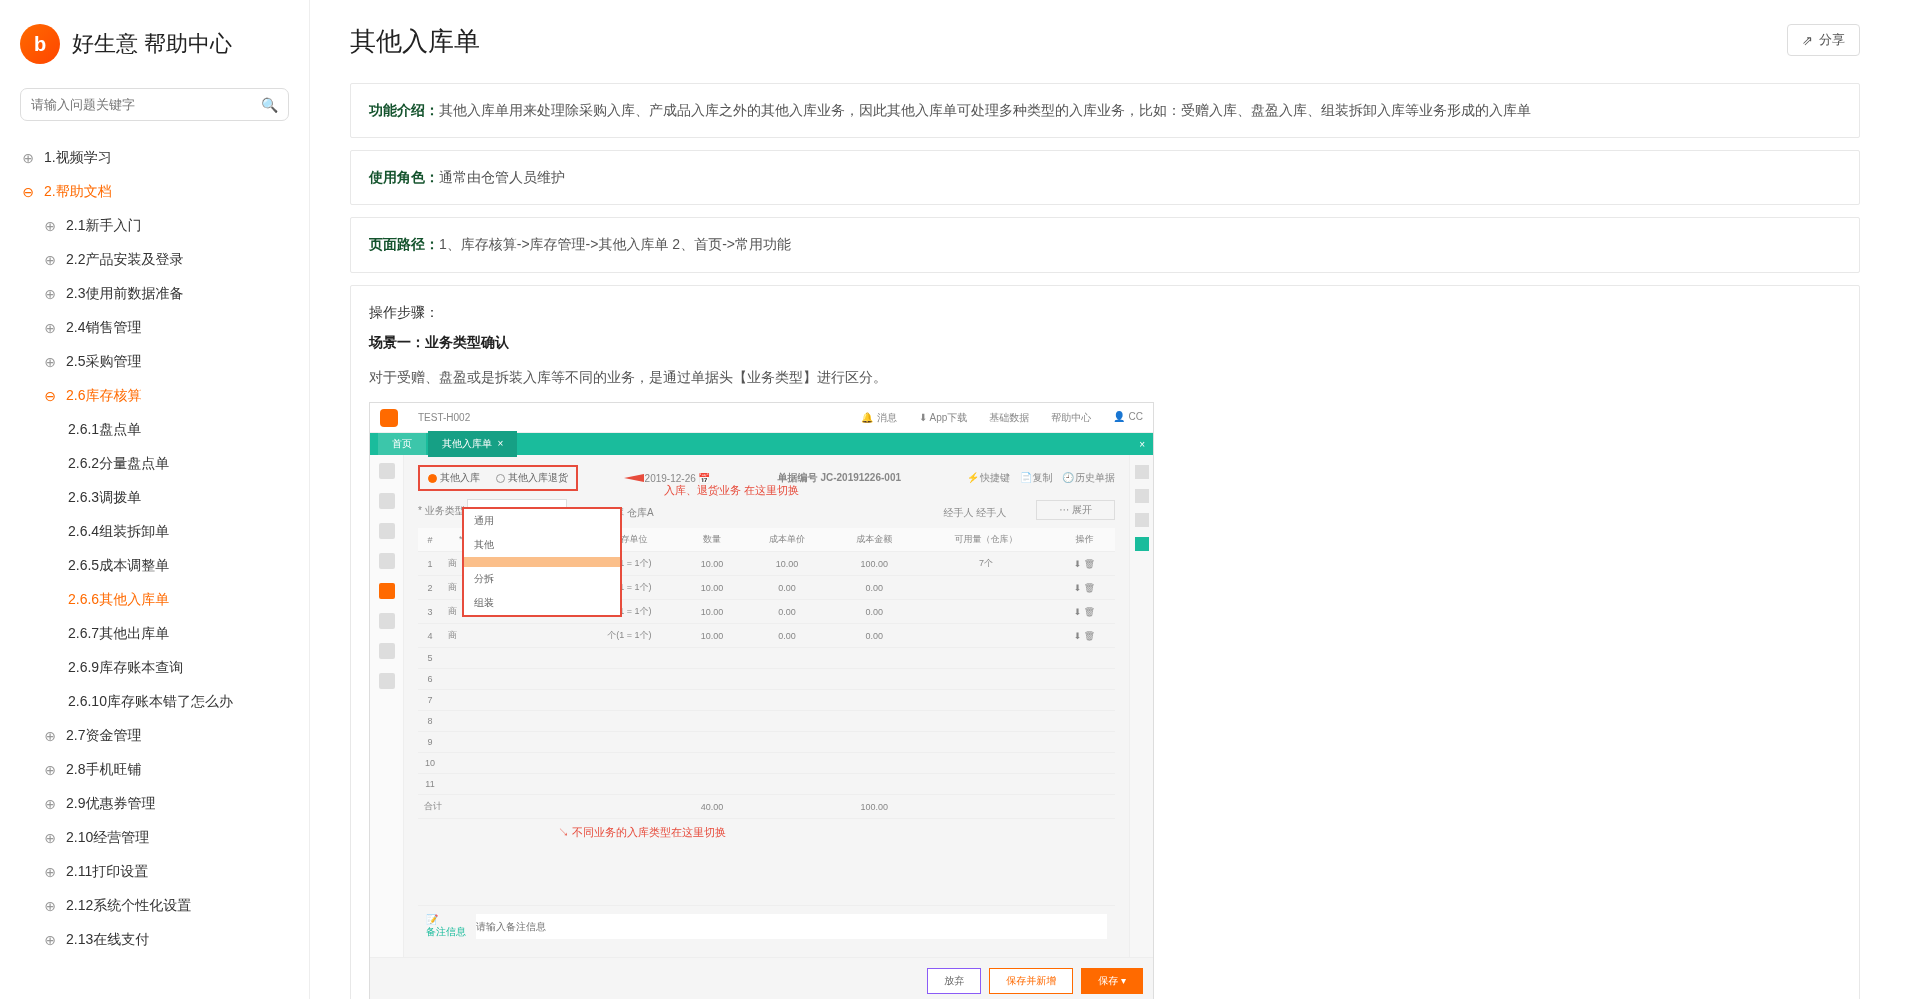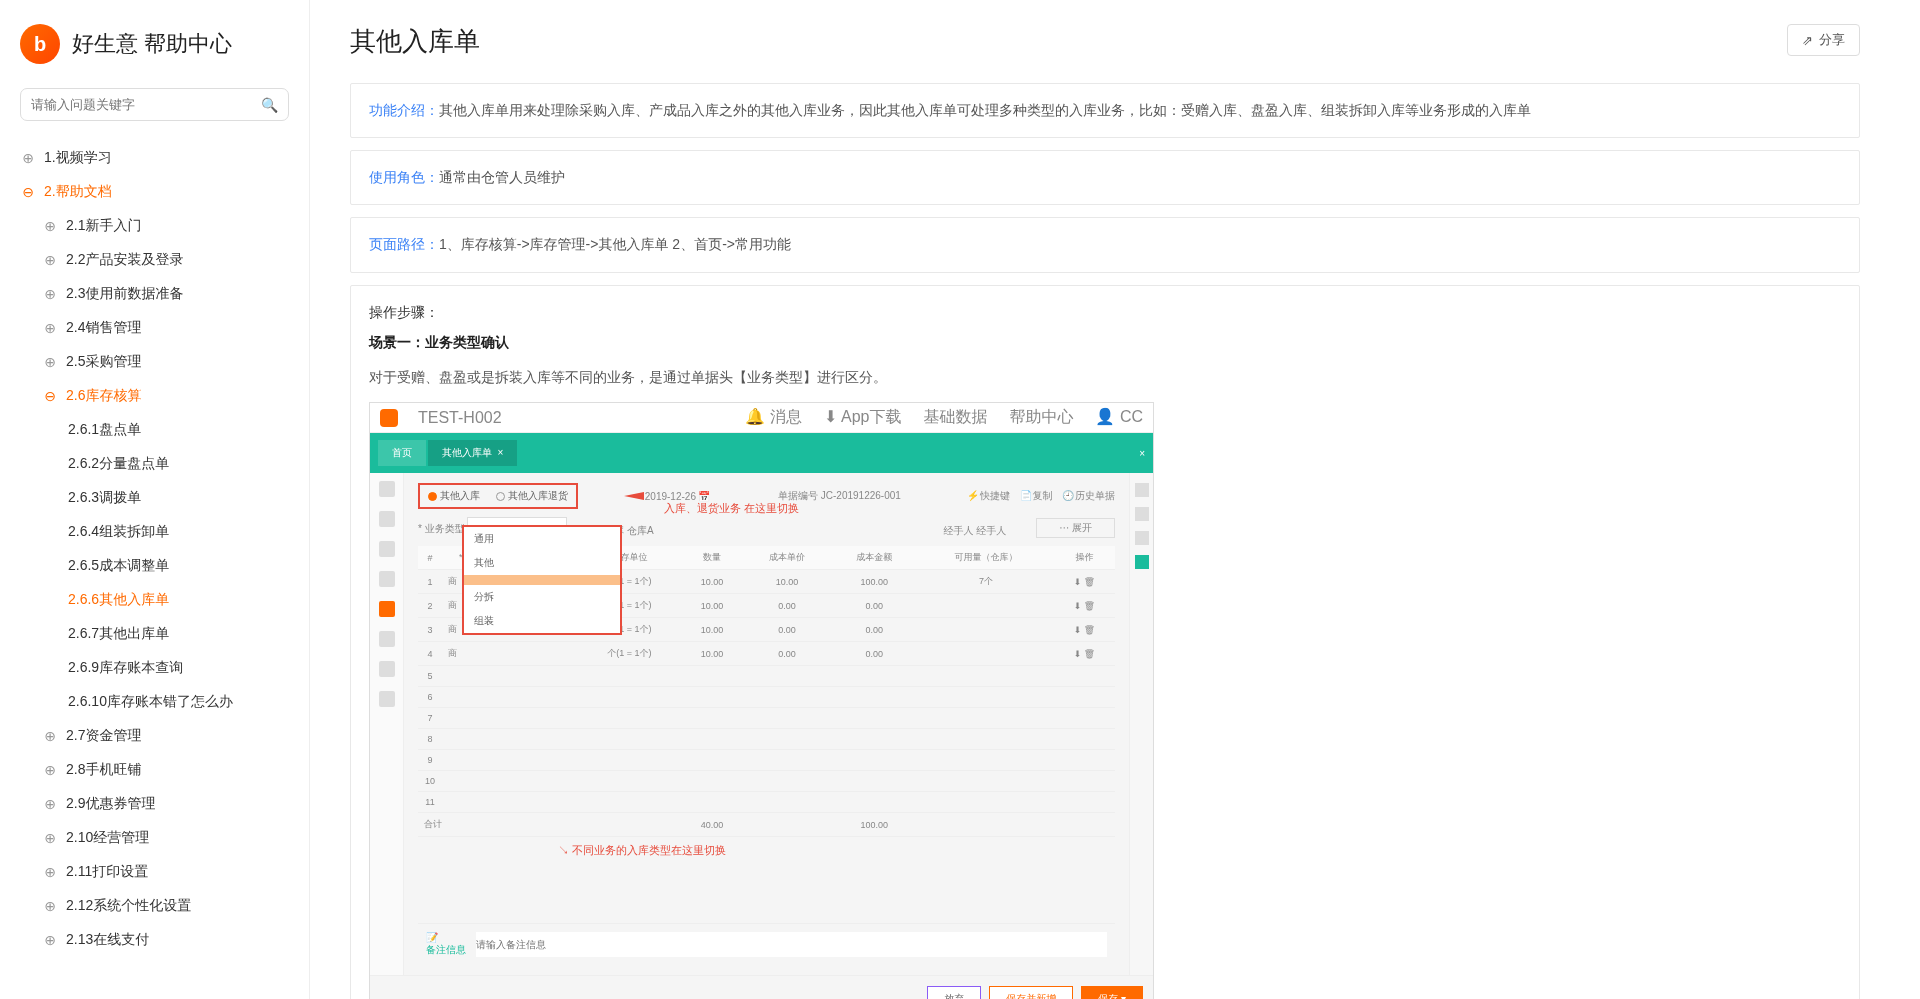--- a/index.html
+++ b/index.html
@@ -17,30 +17,30 @@
 .nav-item.indent-2 { padding-left: 48px; }
 .nav-item.active-branch { color: #ff6a00; }
 .nav-item.active-leaf { color: #ff6a00; }
 .nav-icon { width: 16px; height: 16px; display: inline-flex; align-items: center; justify-content: center; font-size: 14px; color: #999; }
 .nav-icon.orange { color: #ff6a00; }
 .main { flex: 1; padding: 24px 60px 40px 40px; }
 .page-header { display: flex; justify-content: space-between; align-items: flex-start; margin-bottom: 24px; }
 .page-title { font-size: 26px; font-weight: 500; color: #222; }
 .share-btn { border: 1px solid #ddd; background: #fff; padding: 6px 14px; border-radius: 4px; cursor: pointer; font-size: 13px; color: #555; display: flex; align-items: center; gap: 6px; }
 .info-box { border: 1px solid #e8e8e8; border-radius: 2px; padding: 14px 18px; margin-bottom: 12px; font-size: 14px; color: #555; line-height: 1.8; }
-.info-box .label { font-weight: 400; color: #3b82f6; }
+.info-box .label { font-weight: 700; color: #14532d; }
 .content-section { padding: 18px 18px 0 18px; border: 1px solid #e8e8e8; border-radius: 2px; }
 .content-section > div, .content-section > p { margin-bottom: 12px; }
 .step-title { font-weight: 500; color: #333; }
 .scene-title { font-weight: bold; color: #222; margin-top: 8px; }
 .body-text { color: #555; line-height: 1.9; }
 .screenshot { max-width: 785px; border: 1px solid #ddd; margin: 10px 0 20px 0; background: #f5f5f5; display: block; }
-.ss-header { height: 30px; background: #fff; border-bottom: 1px solid #eee; display: flex; align-items: center; padding: 0 10px; font-size: 16px; color: #888; gap: 20px; }
+.ss-header { height: 30px; background: #fff; border-bottom: 1px solid #eee; display: flex; align-items: center; padding: 0 10px; font-size: 10px; color: #888; gap: 20px; }
 .ss-logo { width: 18px; height: 18px; border-radius: 4px; background: #ff6a00; }
-.ss-tabs { height: 40px; background: #1abc9c; display: flex; align-items: center; padding: 0 8px; gap: 2px; font-size: 10px; color: #fff; }
+.ss-tabs { height: 22px; background: #1abc9c; display: flex; align-items: center; padding: 0 8px; gap: 2px; font-size: 10px; color: #fff; }
 .ss-tab { padding: 6px 14px; background: rgba(255,255,255,0.15); }
 .ss-tab.active { background: #16a085; }
 .ss-body { display: flex; }
 .ss-sidenav { width: 34px; background: #fafafa; border-right: 1px solid #eee; display: flex; flex-direction: column; align-items: center; padding-top: 8px; gap: 14px; }
 .ss-sidenav-item { width: 16px; height: 16px; background: #ddd; border-radius: 2px; }
 .ss-sidenav-item.active { background: #ff6a00; }
 .ss-main { flex: 1; padding: 10px 14px; font-size: 10px; position: relative; }
 .ss-radio-row { border: 2px solid #e74c3c; padding: 4px 8px; display: inline-flex; gap: 16px; align-items: center; color: #666; position: relative; }
 .ss-radio-row .radio-circle { display: inline-block; width: 9px; height: 9px; border: 1px solid #999; border-radius: 50%; margin-right: 3px; vertical-align: middle; }
 .ss-radio-row .radio-circle.checked { background: #ff6a00; border-color: #ff6a00; }
@@ -217,21 +217,21 @@
             <div class="ss-sidenav-item"></div>
             <div class="ss-sidenav-item"></div>
           </div>
           <div class="ss-main">
             <div style="display:flex; justify-content:space-between; align-items:center; margin-bottom:8px;">
               <div class="ss-radio-row">
                 <span><span class="radio-circle checked"></span><span>其他入库</span></span>
                 <span><span class="radio-circle"></span><span>其他入库退货</span></span>
               </div>
               <span style="color:#888;"><span>2019-12-26</span> 📅</span>
-              <span style="color:#888;"><span>单据编号</span> <span>JC-20191226-001</span></span>
+              <span style="color:#888;font-weight:bold;"><span>单据编号</span> <span>JC-20191226-001</span></span>
               <span style="display:flex; gap:10px; color:#888;">
                 <span>⚡快捷键</span>
                 <span>📄复制</span>
                 <span>🕘历史单据</span>
               </span>
             </div>
             <div style="position:absolute; top:16px; left:220px;"><span class="arrow-left"></span></div>
             <div style="position:absolute; top:28px; left:260px;" class="ss-annotation">入库、退货业务 在这里切换</div>
 
             <div style="display:flex; gap:30px; color:#888; margin:6px 0;align-items:flex-end;">

